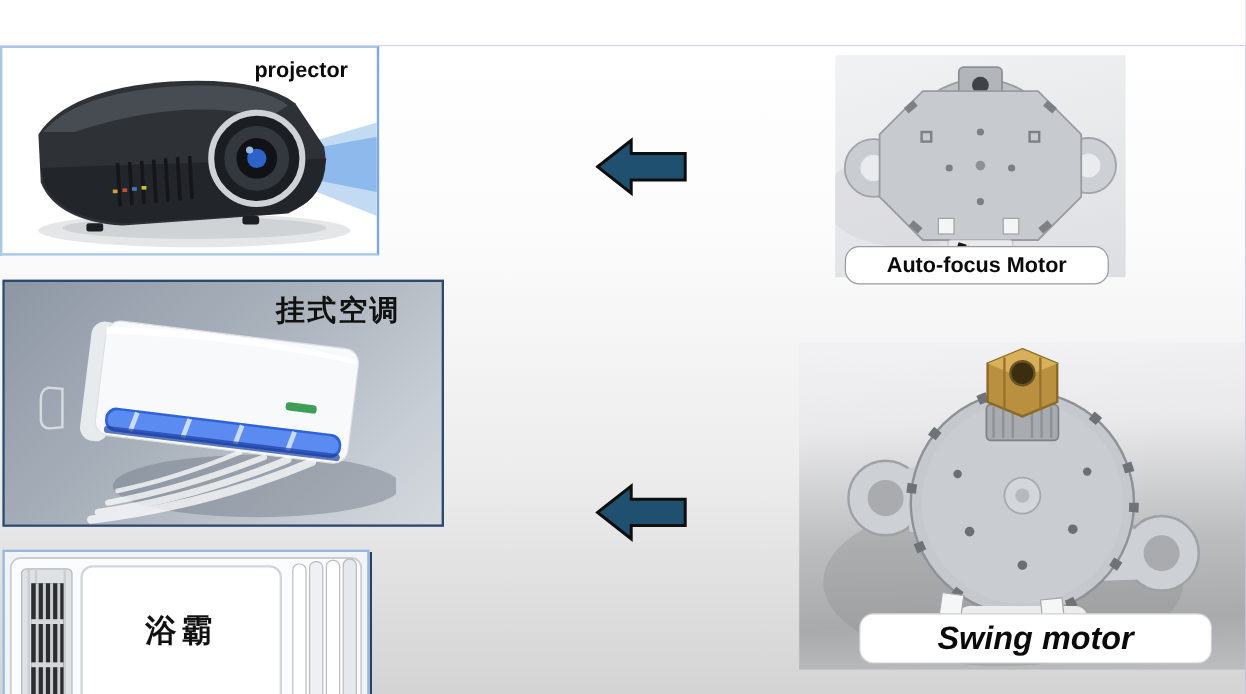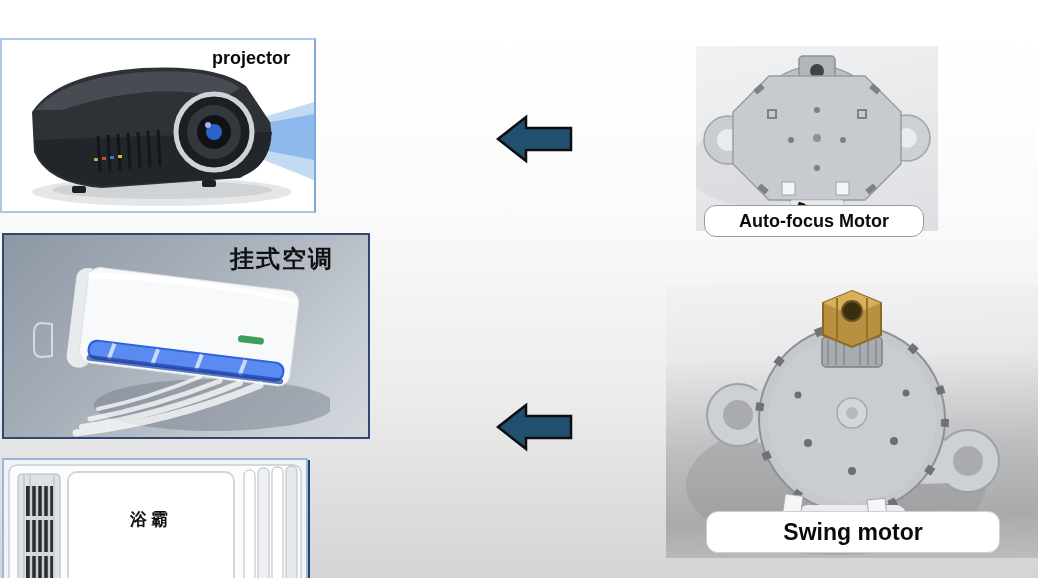--- a/index.html
+++ b/index.html
@@ -17,37 +17,37 @@
   
   .ac-fig{left:2px;top:195px;width:368px;height:206px;border:2px solid #2c4a70;
     background:linear-gradient(135deg,#8d97a4 0%,#a9b1bb 45%,#c7cdd4 80%,#d4d9de 100%);padding-left:20px;}
   .ac-label{position:absolute;top:8px;right:34px;font-weight:bold;font-size:24px;color:#111;
     font-family:"DejaVu Serif", serif;letter-spacing:2px;}
 
   
   .heater-fig{left:2px;top:420px;width:306px;height:154px;background:#f2f3f5;
     border:2px solid #9ab7dd;box-shadow:2px 2px 0 0 #24436b;}
   .heater-label{position:absolute;left:64px;top:48px;width:166px;text-align:center;
-    font-weight:bold;font-size:17px;color:#111;font-family:"DejaVu Serif", serif;letter-spacing:4px;}
+    font-weight:bold;font-size:26px;color:#111;font-family:"DejaVu Serif", serif;letter-spacing:4px;}
 
   
   .arrow{position:absolute;width:78px;height:50px;}
   .arrow-top{left:496px;top:76px;}
   .arrow-bottom{left:496px;top:364px;}
 
   
   .autofocus-fig{left:696px;top:8px;width:242px;height:185px;
     background:linear-gradient(165deg,#f1f2f4 0%,#e9eaec 45%,#dddee1 100%);}
   .swing-fig{left:666px;top:247px;width:372px;height:273px;
     background:linear-gradient(178deg,#f2f2f4 0%,#e9e9eb 26%,#bcbdbf 60%,#a9aaac 84%,#bcbdbf 100%);}
 
   .label-box{position:absolute;background:#ffffff;display:flex;align-items:center;justify-content:center;
     color:#0a0a0a;font-weight:bold;border-radius:12px;}
   .autofocus-label-box{left:8px;top:159px;width:218px;height:30px;border:1px solid #9b9b9b;font-size:18px;}
-  .swing-label-box{left:40px;top:226px;width:292px;height:40px;border:1px solid #d0d0d0;font-size:23px;}
+  .swing-label-box{left:50px;top:226px;width:292px;height:40px;border:1px solid #d0d0d0;font-size:27px;font-style:italic;}
 
   svg{display:block;}
 </style>
 </head>
 <body>
 
 <div class="stage">
   <div class="slide-bg"></div>
 
   <div class="fig projector-fig">

